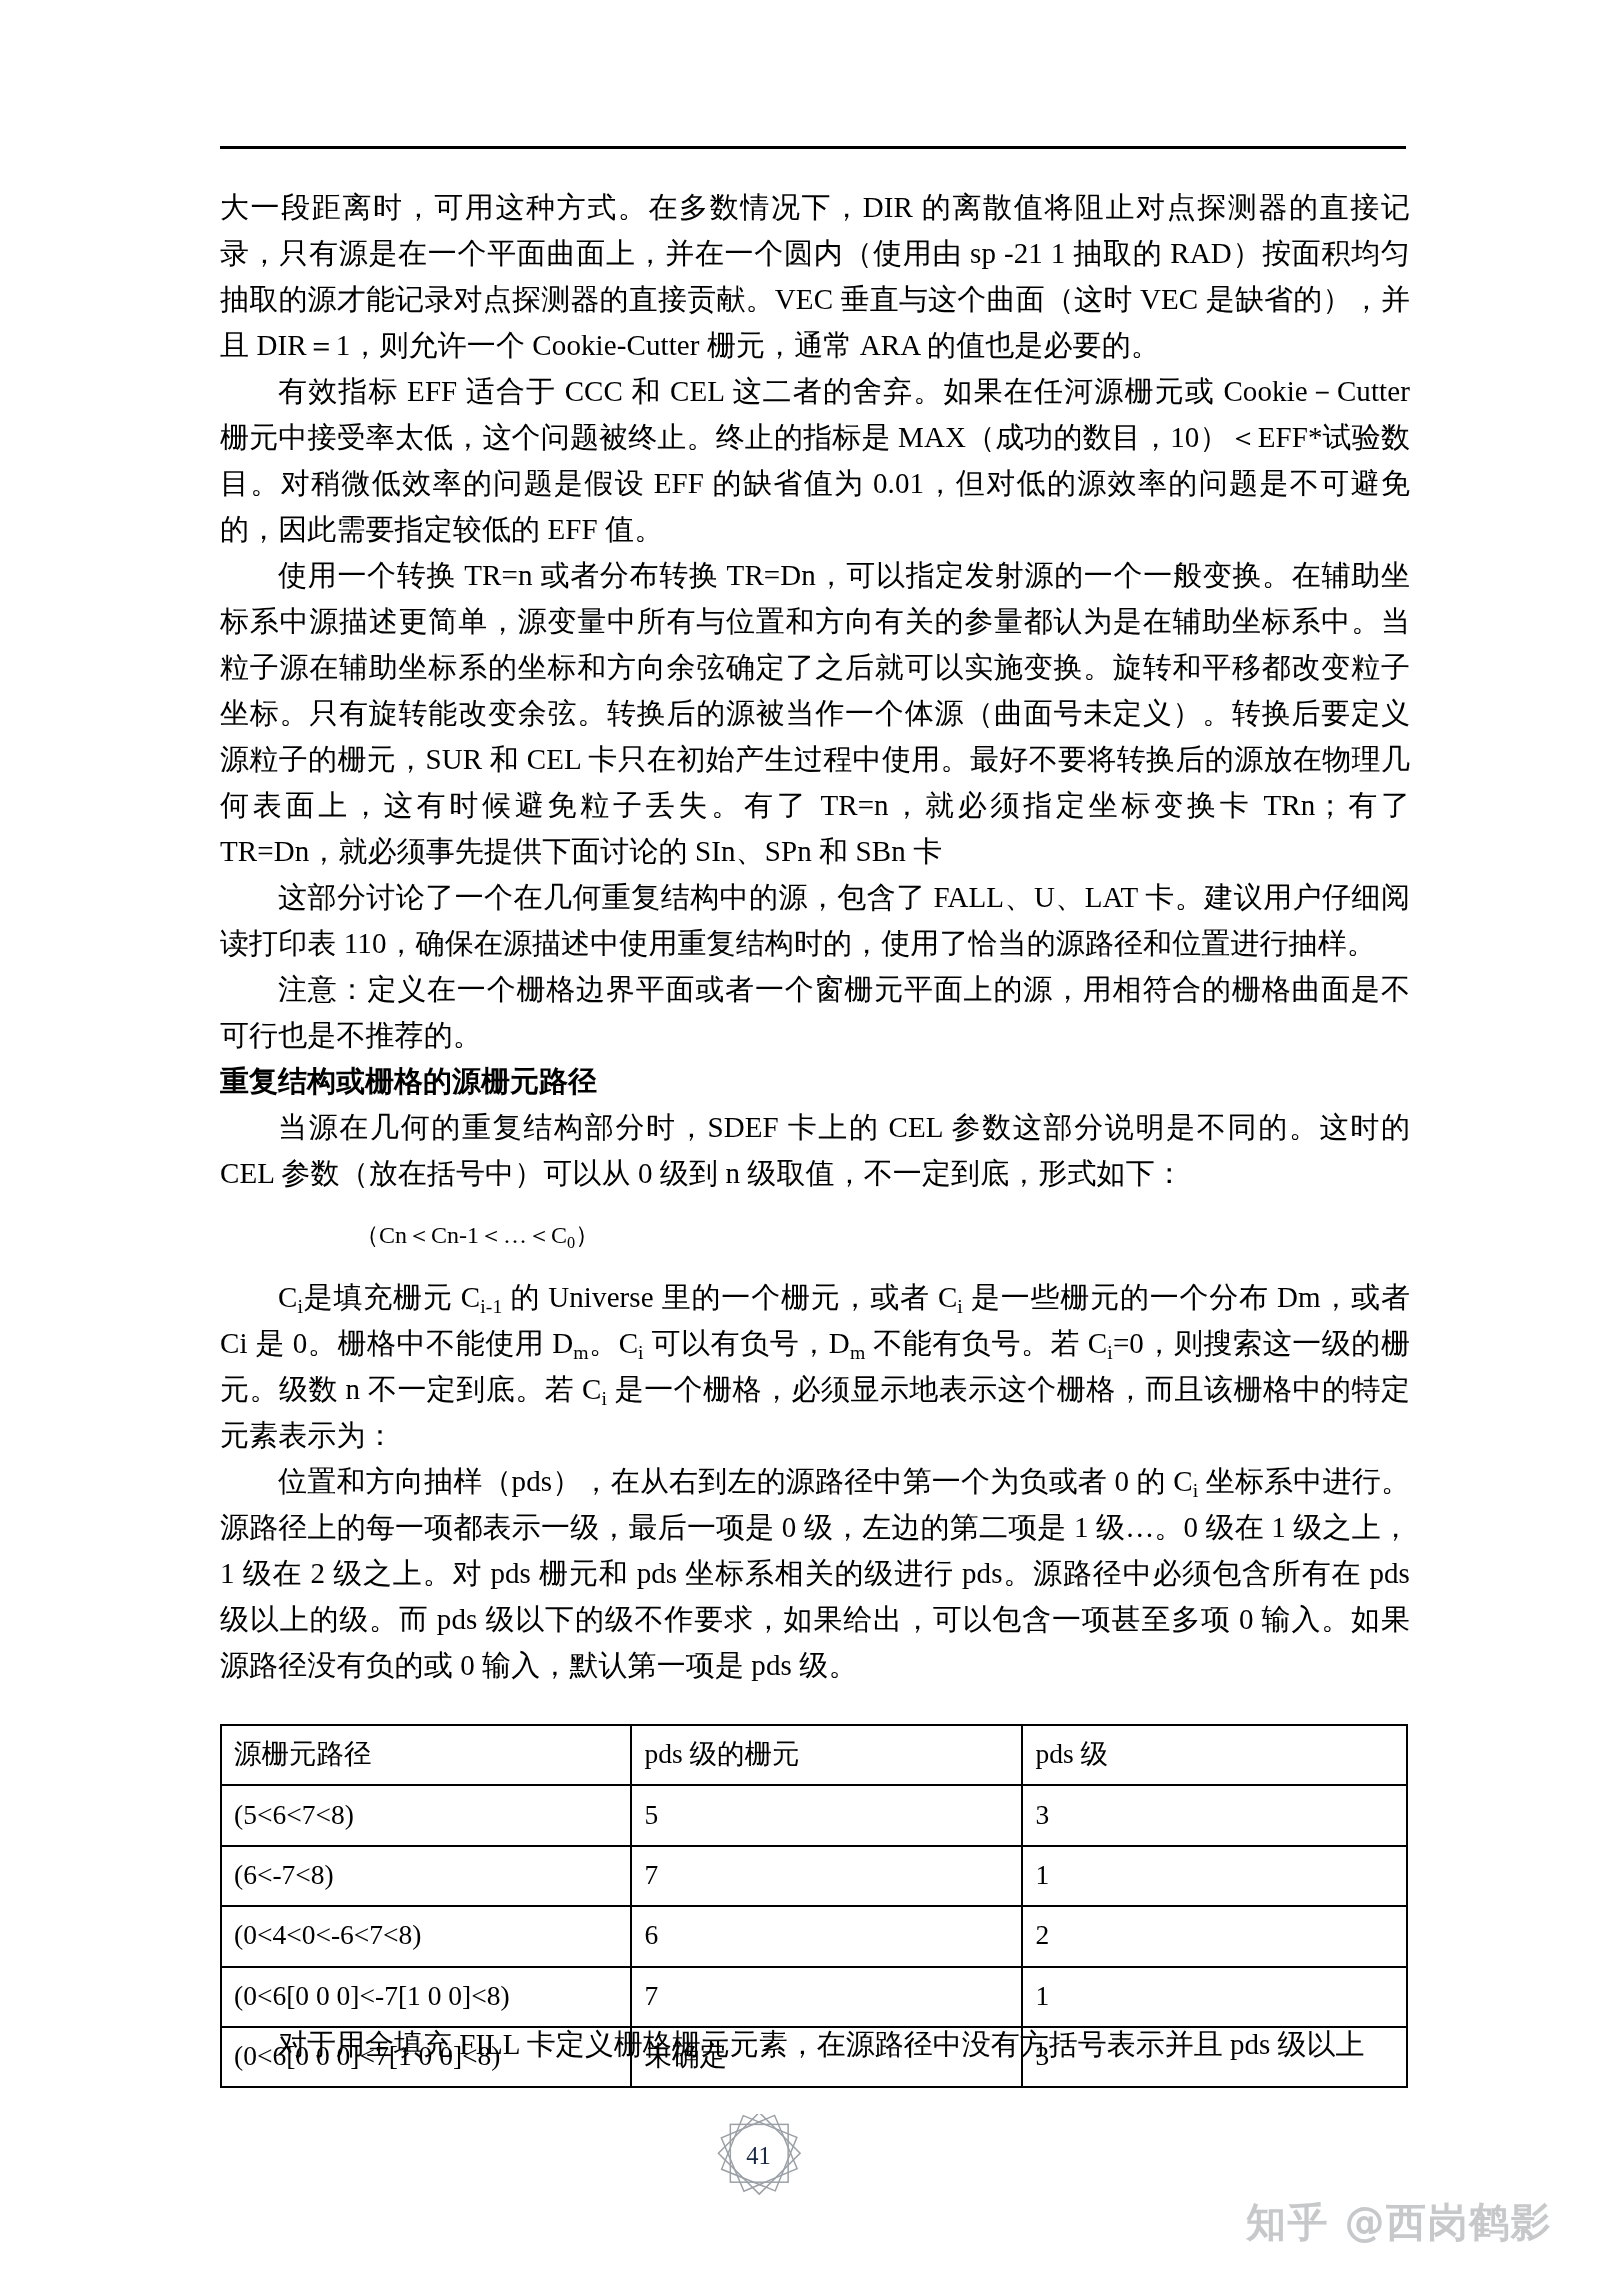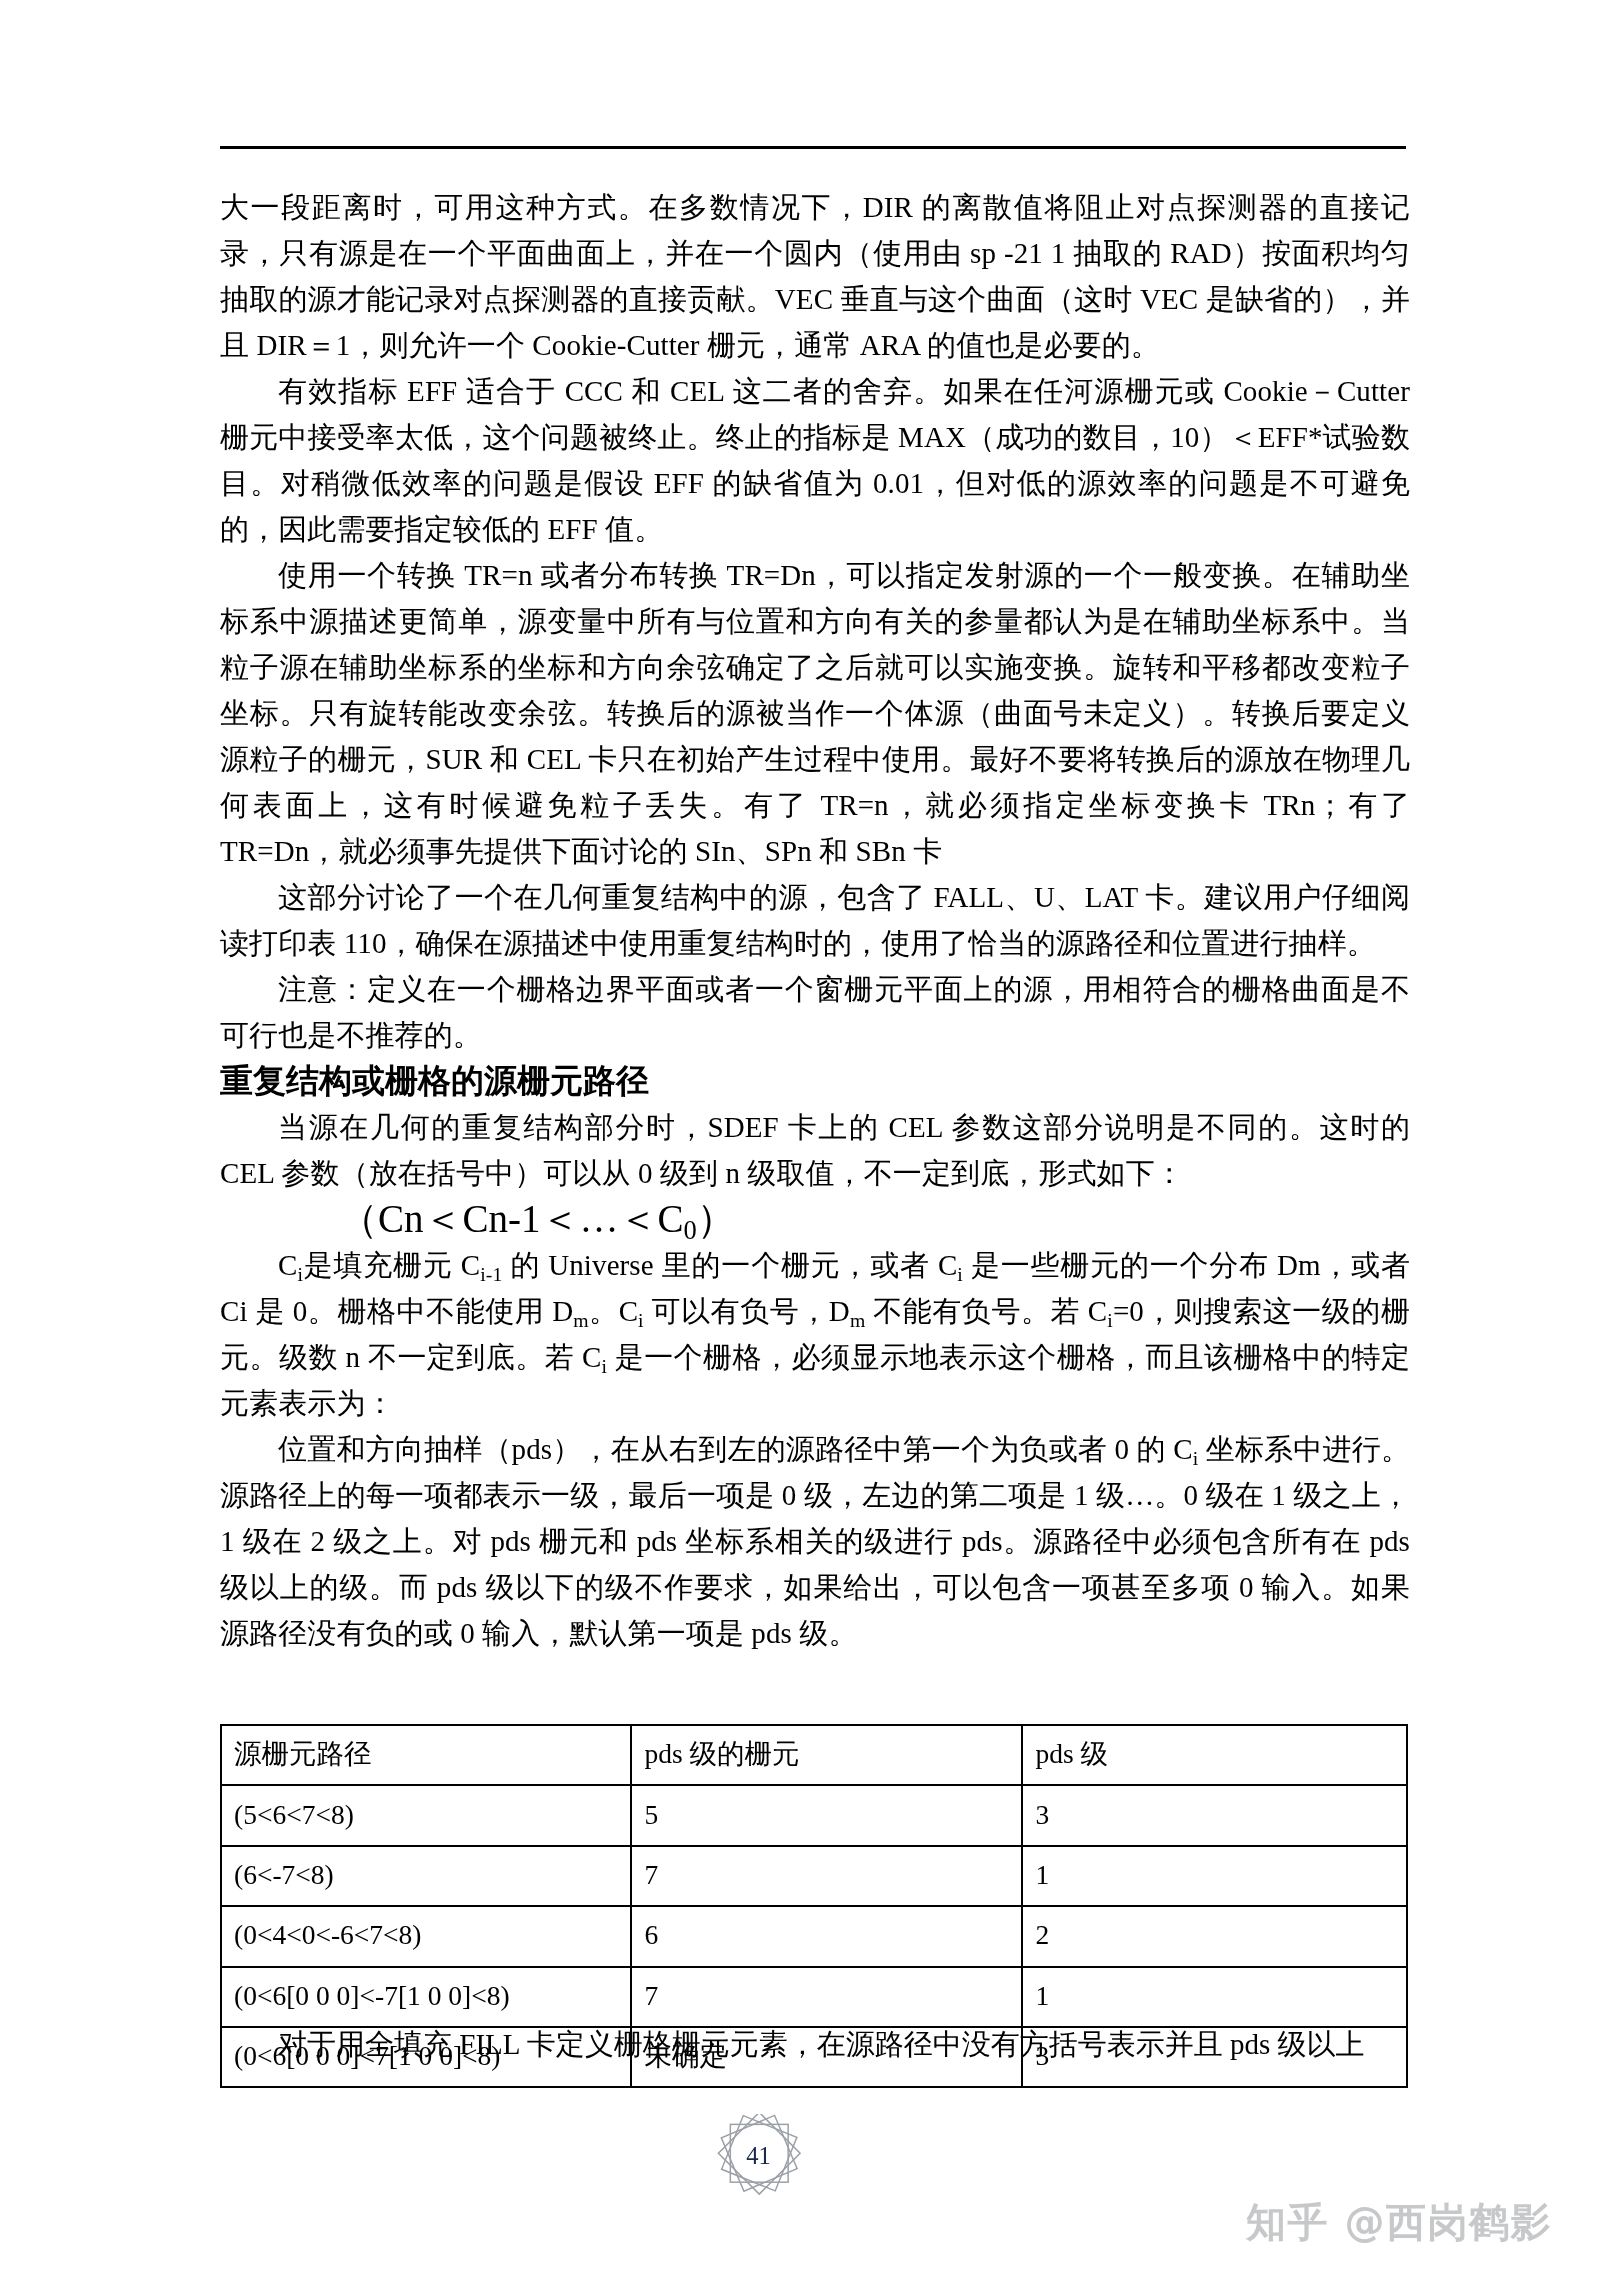--- a/index.html
+++ b/index.html
@@ -48,28 +48,28 @@
     line-height: 46px;
     text-align: justify;
     text-justify: inter-ideograph;
     letter-spacing: 0.1px;
     text-indent: 0;
   }
   p.indent {
     text-indent: 58px;
   }
   p.formula {
-    margin: 0;
-    font-size: 39px;
+    margin: 16px;
+    font-size: 24px;
     line-height: 46px;
     text-indent: 119px;
   }
   p.heading {
     margin: 0;
-    font-size: 33px;
+    font-size: 29px;
     line-height: 46px;
     font-weight: bold;
     text-indent: 0;
     font-family: "DejaVu Sans", "Liberation Sans", sans-serif;
   }
   .red { color: #000000; }
 
   sub {
     font-size: 0.68em;
     vertical-align: -0.28em;

